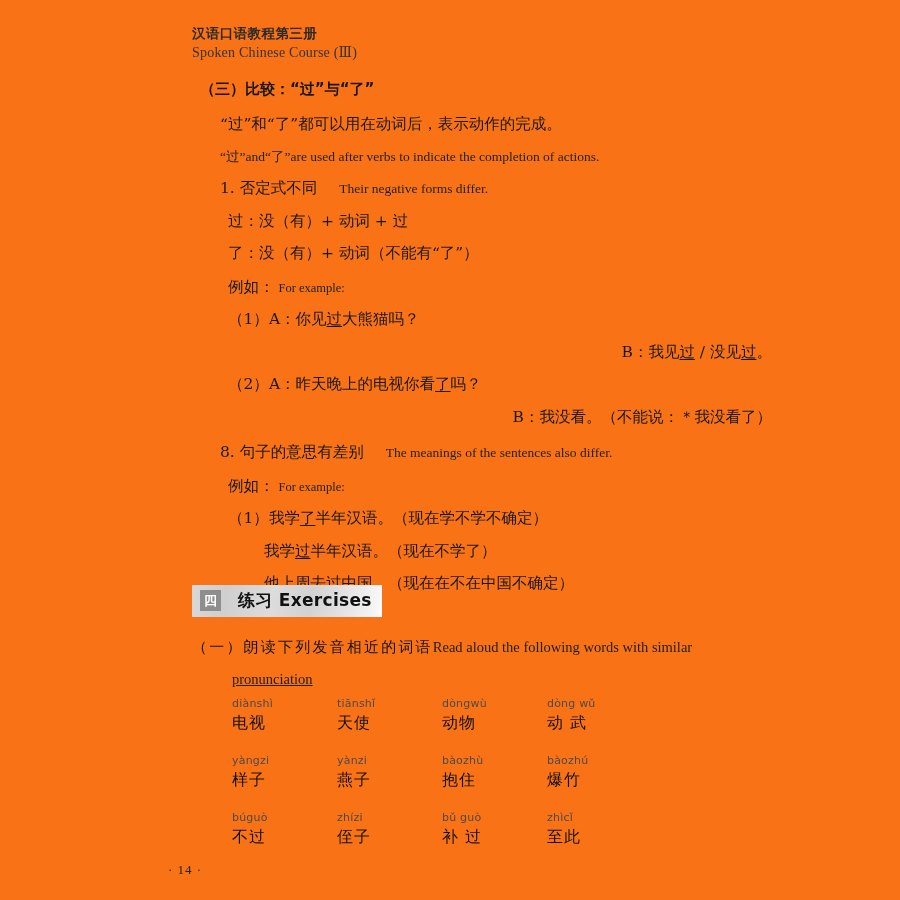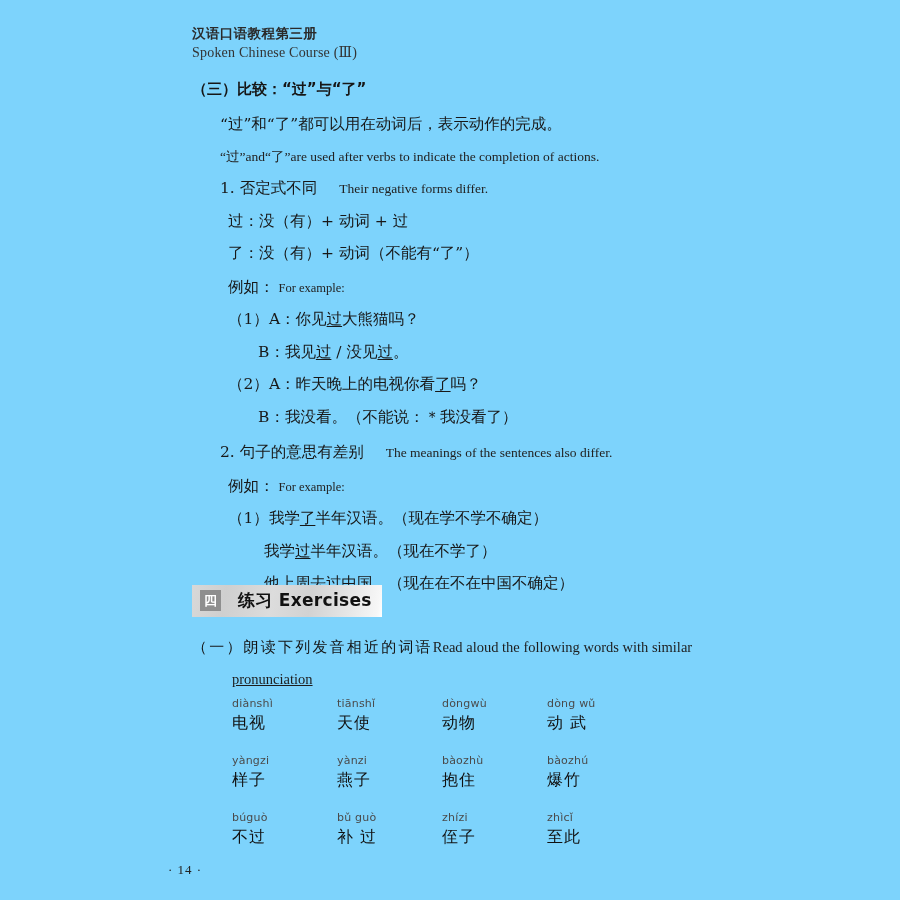--- a/index.html
+++ b/index.html
@@ -11,21 +11,21 @@
     width: 900px;
     height: 900px;
     position: relative;
     font-family: "Liberation Serif", "DejaVu Serif", serif;
     color: #1a1a1a;
     overflow: hidden;
   }
   .page {
     position: absolute;
     inset: 0;
-    background: #7dd3fc;
+    background: #f97316;
   }
 
   
   .runhead {
     position: absolute;
     left: 192px;
     top: 24px;
     width: 560px;
   }
   .runhead-cn {
@@ -72,25 +72,25 @@
     font-size: 13.5px;
     color: #222;
   }
   .en-sm {
     font-family: "Liberation Serif", "DejaVu Serif", serif;
     font-size: 12.5px;
     color: #222;
   }
   .u { text-decoration: underline; text-underline-offset: 2px; }
 
-  .l-head   { margin-left: 0px;  margin-top: 0px; }
+  .l-head   { margin-left: 8px;  margin-top: 0px; }
   .l-i1     { margin-left: 28px; }
   .l-i2     { margin-left: 36px; }
   .l-i3     { margin-left: 46px; }
-  .l-i4     { margin-left: 66px; }
+  .l-i4     { margin-left: 38px; text-align: right; }
 
   .sp-a { margin-top: 20px; }
   .sp-b { margin-top: 17px; }
   .sp-c { margin-top: 19px; }
 
   
   .sec-wrap {
     position: absolute;
     left: 192px;
     top: 580px;
@@ -246,21 +246,21 @@
 
     <div class="line l-i2 cn sp-b">
       <span>（2）</span><span>A：</span><span>昨天晚上的电视你看</span><span class="u">了</span><span>吗？</span>
     </div>
 
     <div class="line l-i4 cn sp-b">
       <span>B：</span><span>我没看。（不能说：＊我没看了）</span>
     </div>
 
     <div class="line l-i1 sp-c">
-      <span class="cn">2. 句子的意思有差别</span>
+      <span class="cn">8. 句子的意思有差别</span>
       <span style="display:inline-block;width:14px"></span>
       <span class="en">The meanings of the sentences also differ.</span>
     </div>
 
     <div class="line l-i2 sp-b">
       <span class="cn">例如：</span>
       <span class="en-sm">For example:</span>
     </div>
 
     <div class="line l-i2 cn sp-b">
@@ -330,28 +330,28 @@
         <div class="wg-hz">爆竹</div>
       </div>
     </div>
 
     <div class="wg-row">
       <div class="wg-cell">
         <div class="wg-py">búguò</div>
         <div class="wg-hz">不过</div>
       </div>
       <div class="wg-cell">
+        <div class="wg-py">zhízi</div>
+        <div class="wg-hz">侄子</div>
+      </div>
+      <div class="wg-cell">
         <div class="wg-py">bǔ guò</div>
         <div class="wg-hz">补 过</div>
       </div>
       <div class="wg-cell">
-        <div class="wg-py">zhízi</div>
-        <div class="wg-hz">侄子</div>
-      </div>
-      <div class="wg-cell">
         <div class="wg-py">zhìcǐ</div>
         <div class="wg-hz">至此</div>
       </div>
     </div>
 
   </div>
 
   <div class="folio">· 14 ·</div>
 
 </div>

